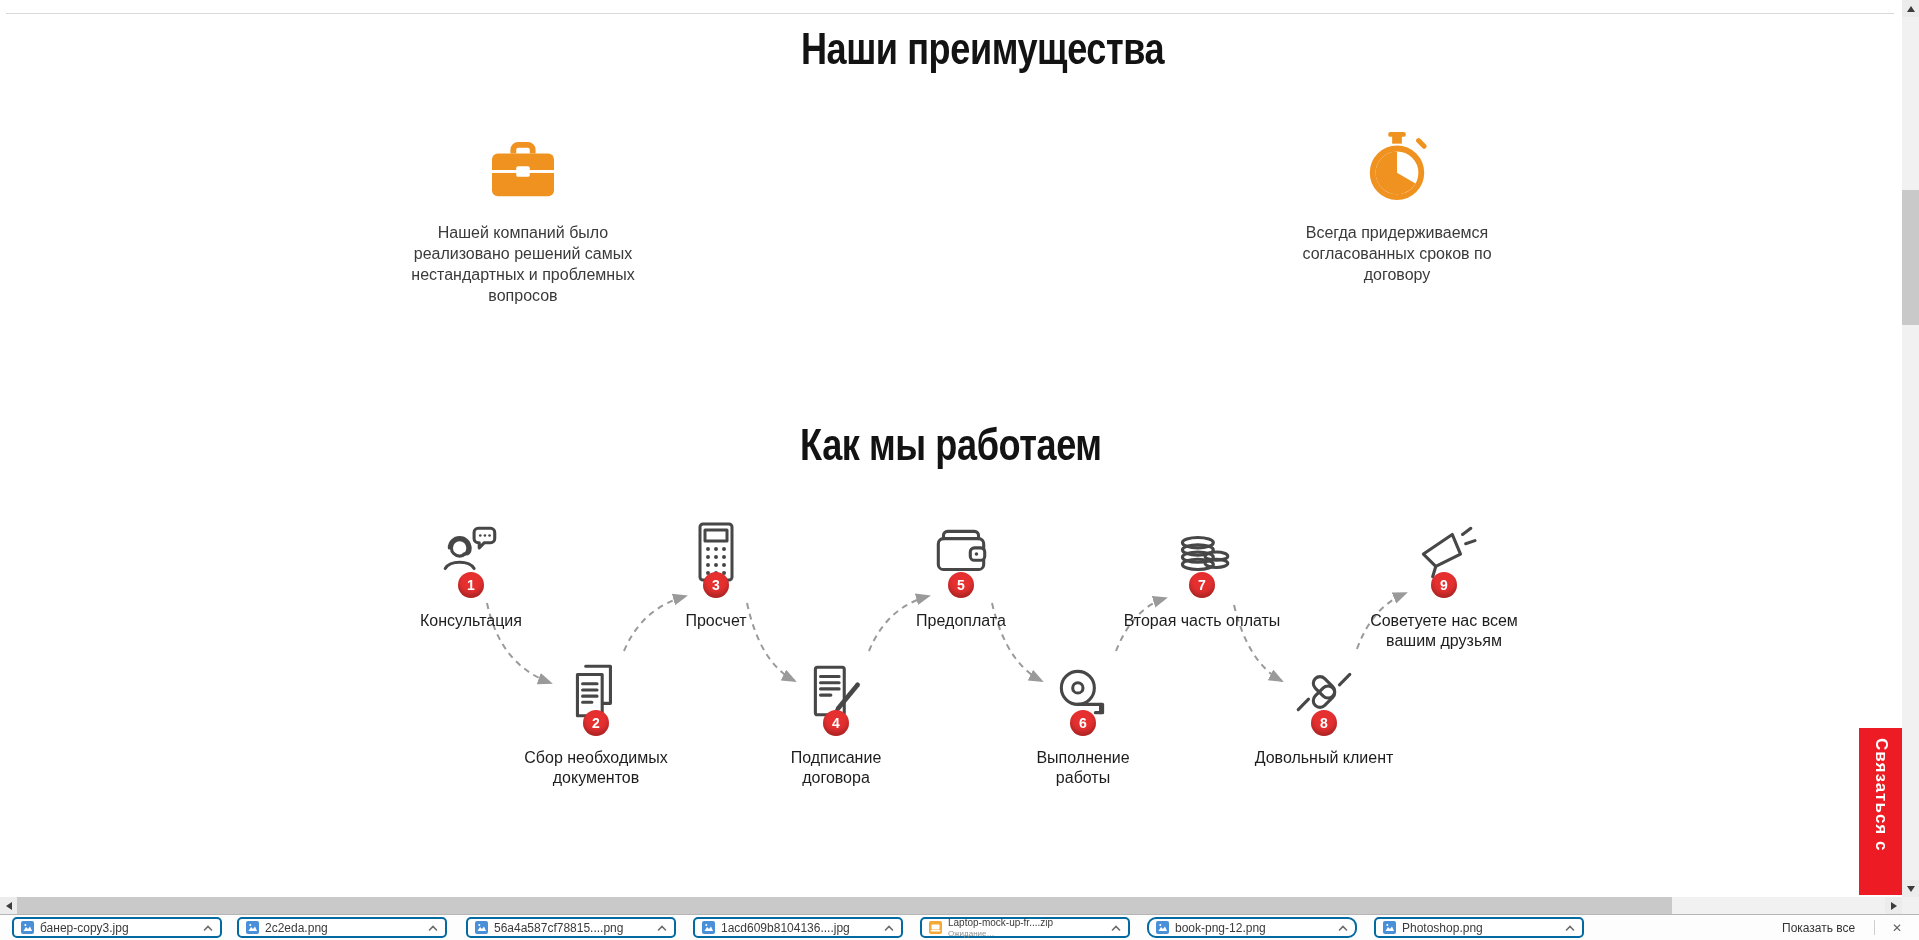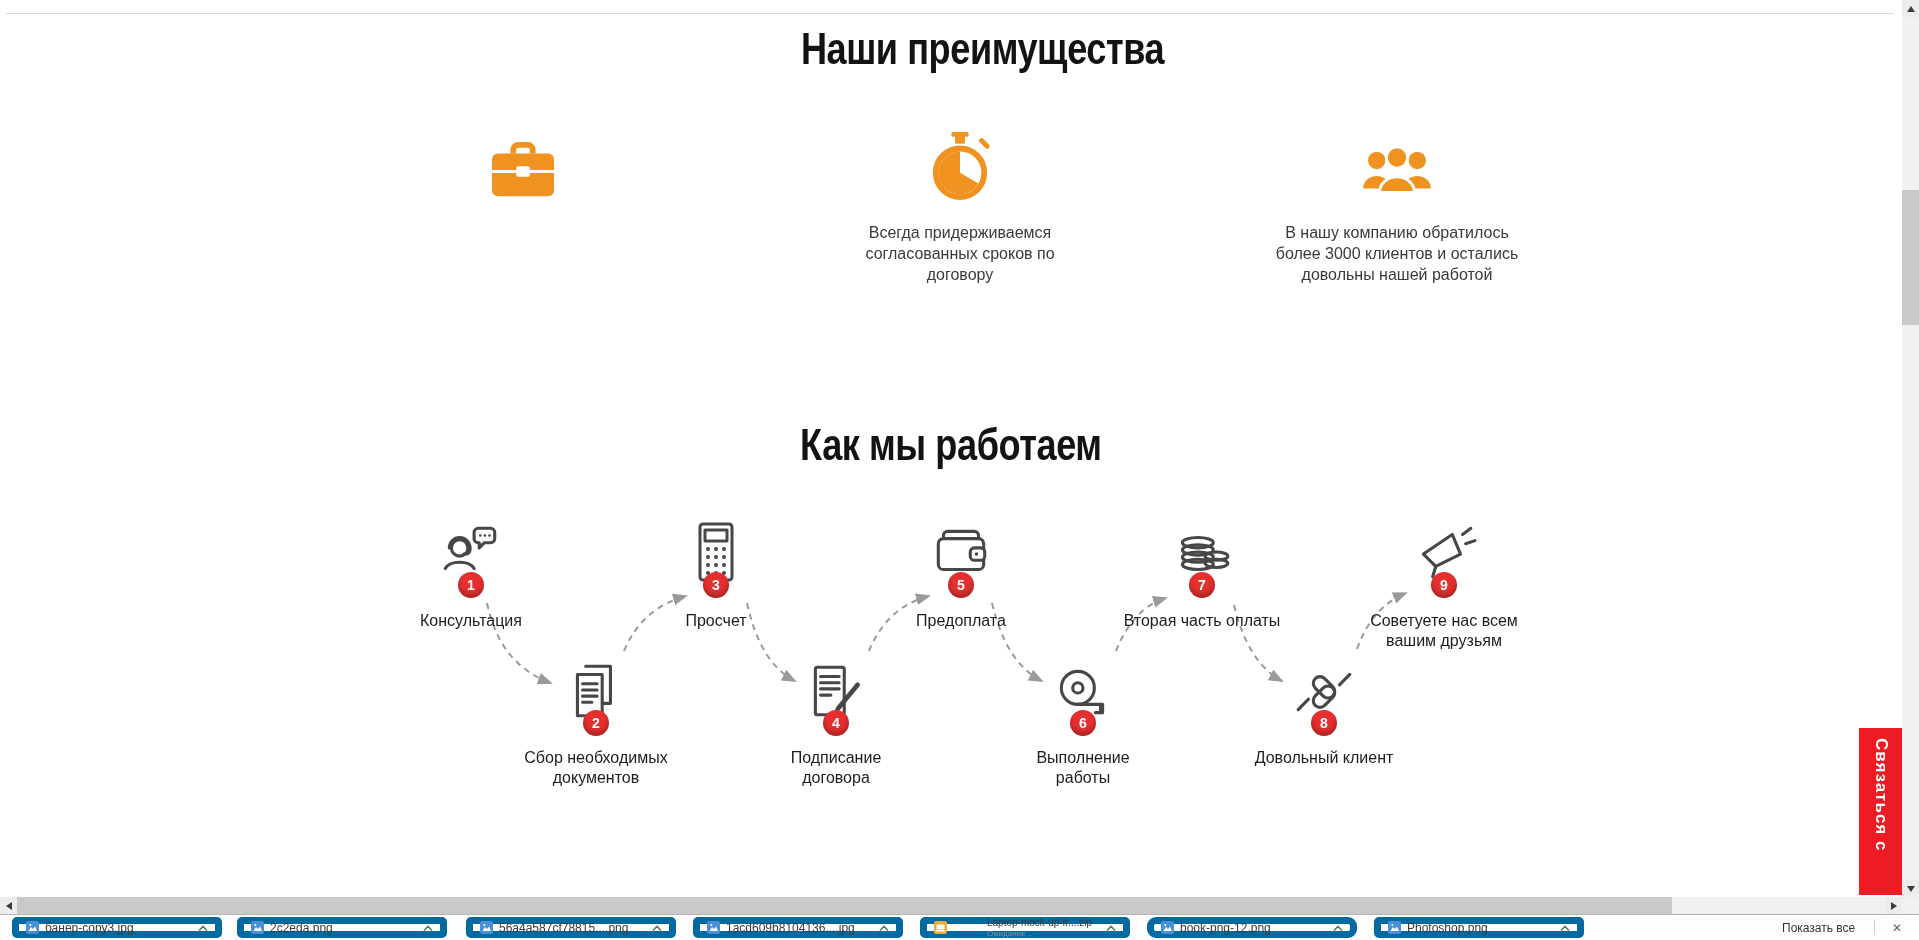--- a/index.html
+++ b/index.html
@@ -47,24 +47,24 @@
   .tri-up{width:0;height:0;border-left:4px solid transparent;border-right:4px solid transparent;border-bottom:6px solid #3c3c3c;}
   .tri-down{width:0;height:0;border-left:4px solid transparent;border-right:4px solid transparent;border-top:6px solid #3c3c3c;}
   .tri-left{width:0;height:0;border-top:4px solid transparent;border-bottom:4px solid transparent;border-right:6px solid #3c3c3c;}
   .tri-right{width:0;height:0;border-top:4px solid transparent;border-bottom:4px solid transparent;border-left:6px solid #3c3c3c;}
   .v-thumb{position:absolute;left:0;top:190px;width:17px;height:135px;background:#c9c9c9;}
   .h-thumb{position:absolute;left:17px;top:0;width:1655px;height:17px;background:#c9c9c9;}
 
   
   .downloads-bar{position:absolute;left:0;top:914px;width:1919px;height:26px;background:#fdfdfd;
        border-top:1px solid #b5b5b5;box-sizing:border-box;}
-  .chip{position:absolute;top:2px;height:21px;width:210px;background:#fff;border:7px solid #0369a1;
+  .chip{position:absolute;top:2px;height:21px;width:210px;background:#fff;border:2px solid #0369a1;
        border-radius:5px;display:flex;align-items:center;gap:6px;padding:0 7px;box-sizing:border-box;cursor:pointer;}
   .chip-name{flex:1;font-size:12px;color:#3a3a3a;white-space:nowrap;overflow:hidden;}
-  .chip-text2{flex:1;overflow:hidden;display:flex;flex-direction:column;justify-content:center;line-height:1;margin-left:34px;}
+  .chip-text2{flex:1;overflow:hidden;display:flex;flex-direction:column;justify-content:center;line-height:1;}
   .chip-text2 .n{font-size:10px;color:#3a3a3a;white-space:nowrap;overflow:hidden;}
   .chip-text2 .s{font-size:8px;color:#8f8f8f;margin-top:2px;white-space:nowrap;overflow:hidden;}
   .file-ic{flex:0 0 auto;display:flex;}
   .caret{flex:0 0 auto;display:flex;}
   .show-all{position:absolute;left:1770px;top:2px;height:21px;display:flex;align-items:center;
        padding:0 12px;font-size:12px;color:#343434;cursor:pointer;white-space:nowrap;}
   .bar-sep{position:absolute;left:1874px;top:5px;width:1px;height:15px;background:#cfcfcf;}
   .bar-close{position:absolute;left:1884px;top:2px;width:26px;height:21px;display:flex;align-items:center;
        justify-content:center;font-size:12px;color:#5f6368;cursor:pointer;}
 
@@ -84,48 +84,36 @@
 
   <div class="adv-col">
     <div class="adv-iconwrap">
       <svg width="74" height="62" viewBox="0 0 76 64">
         <path d="M28 14 v-4 a5 5 0 0 1 5 -5 h10 a5 5 0 0 1 5 5 v4" stroke="#f09220" stroke-width="6" fill="none"></path>
         <rect x="6" y="14" width="64" height="44" rx="6" fill="#f09220"></rect>
         <rect x="6" y="31" width="64" height="3" fill="#fff"></rect>
         <rect x="31" y="27" width="14" height="11" rx="2" fill="#fff"></rect>
       </svg>
     </div>
+    <div class="adv-text">Нашей компаний было реализовано решений самых нестандартных и проблемных вопросов</div>
   </div>
 
   <div class="adv-col">
     <div class="adv-iconwrap">
       <svg width="70" height="70" viewBox="0 0 72 72">
         <rect x="27" y="0" width="18" height="5" rx="2" fill="#f09220"></rect>
         <rect x="31" y="3" width="10" height="9" fill="#f09220"></rect>
         <rect x="55" y="9" width="13" height="5" rx="2" transform="rotate(45 61 11)" fill="#f09220"></rect>
         <circle cx="36" cy="42" r="25" fill="none" stroke="#f09220" stroke-width="6"></circle>
         <path d="M36 42 L36 20 A22 22 0 1 0 55 53 Z" fill="#f09220"></path>
       </svg>
     </div>
     <div class="adv-text">Всегда придерживаемся согласованных сроков по договору</div>
   </div>
 
-  <div class="adv-col">
-    <div class="adv-iconwrap">
-      <svg width="80" height="58" viewBox="0 0 82 60">
-        <circle cx="20" cy="17" r="9" fill="#f09220"></circle>
-        <path d="M6 46 a14 13 0 0 1 28 0 z" fill="#f09220"></path>
-        <circle cx="62" cy="17" r="9" fill="#f09220"></circle>
-        <path d="M48 46 a14 13 0 0 1 28 0 z" fill="#f09220"></path>
-        <circle cx="41" cy="14" r="11" fill="#f09220" stroke="#fff" stroke-width="3"></circle>
-        <path d="M23 50 a18 16 0 0 1 36 0 z" fill="#f09220" stroke="#fff" stroke-width="3"></path>
-      </svg>
-    </div>
-    <div class="adv-text">В нашу компанию обратилось более 3000 клиентов и остались довольны нашей работой</div>
-  </div>
 
 </div>
 
 <div id="process-title" class="section-title">
   <span class="condensed">Как мы работаем</span>
 </div>
 
 <div class="process">
 
   <svg class="arrows" width="1919" height="330">

